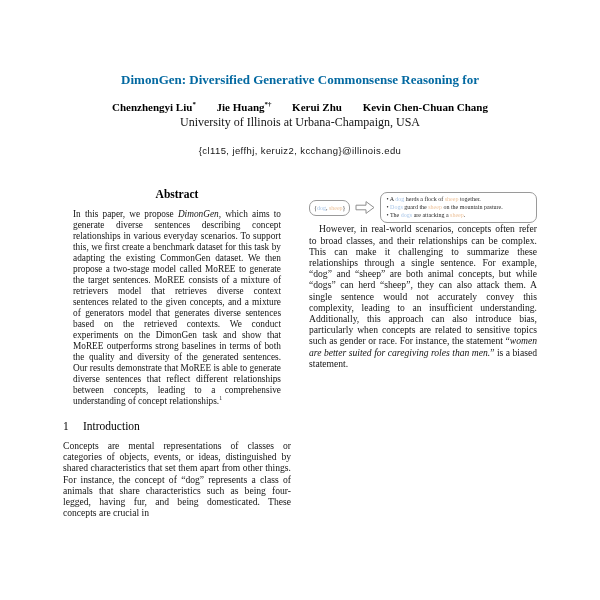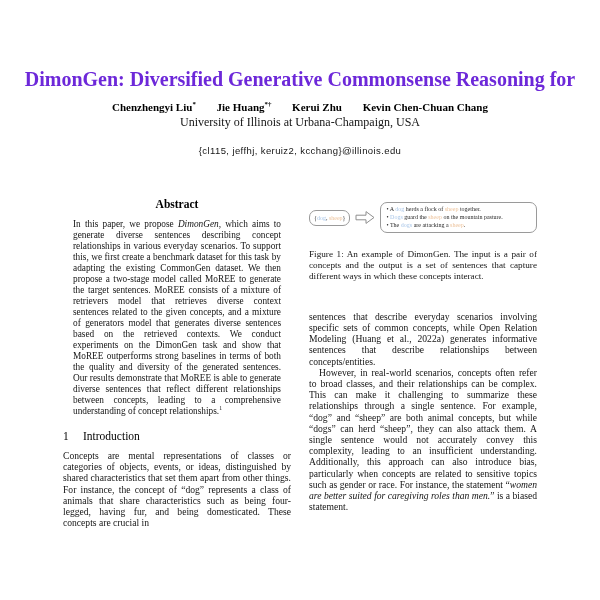--- a/index.html
+++ b/index.html
@@ -3,28 +3,28 @@
 <meta charset="utf-8">
 <style>
   html,body { margin:0; padding:0; background:#ffffff; }
   .page {
     position:relative; width:600px; height:600px; margin:0 auto;
     background:#ffffff; overflow:hidden; color:#141414;
     font-family:"Liberation Serif", serif;
   }
   
   .hdr { position:absolute; top:71px; left:0; right:0; text-align:center; }
-  .title-line { display:block; font-size:20px; font-weight:bold; line-height:17px; color:#6d28d9; }
+  .title-line { display:block; font-size:13px; font-weight:bold; line-height:17px; color:#0369a1; }
   .authors { margin-top:13px; font-size:11px; font-weight:bold; color:#000; }
   .author { margin:0 9px; white-space:nowrap; }
   sup { font-size:62%; line-height:0; }
   .affiliation { margin-top:2px; font-size:12px; }
   .email { margin-top:15px; font-family:Liberation Sans, sans-serif; font-size:9.5px; letter-spacing:0.4px; }
   
-  .cols { position:absolute; top:198px; left:63px; width:474px; height:402px;
+  .cols { position:absolute; top:188px; left:63px; width:474px; height:402px;
           display:flex; gap:18px; overflow:hidden; }
   .col { width:230px; }
   .just { text-align:justify; }
   .it { font-style:italic; }
   
   .abs-h { margin:0 0 9px 0; font-size:11.5px; font-weight:bold; text-align:center; color:#000; }
   .abs-body { margin:0 10px; font-size:9.3px; line-height:11px; }
   .sec-h { margin:13px 0 8px 0; font-size:11.5px; font-weight:normal; color:#000; }
   .sec-num { display:inline-block; width:20px; }
   .body { margin:0; font-size:9.6px; line-height:11.2px; }
@@ -74,19 +74,17 @@
         <div class="fig-input"><span>{</span><span style="color: rgb(169, 198, 232);">dog</span><span>, </span><span style="color: rgb(237, 196, 158);">sheep</span><span>}</span></div>
         <svg class="fig-arrow" width="20" height="15" viewBox="0 0 20 15">
           <path d="M1 5.2 H11 V1.6 L19 7.5 11 13.4 V9.8 H1 Z" fill="#ffffff" stroke="#8f8f8f" stroke-width="1"></path>
         </svg>
         <div class="fig-output">
           <div class="fig-line"><span>• A </span><span style="color: rgb(169, 198, 232);">dog</span><span> herds a flock of </span><span style="color: rgb(237, 196, 158);">sheep</span><span> together.</span></div>
           <div class="fig-line"><span>• </span><span style="color: rgb(169, 198, 232);">Dogs</span><span> guard the </span><span style="color: rgb(237, 196, 158);">sheep</span><span> on the mountain pasture.</span></div>
           <div class="fig-line"><span>• The </span><span style="color: rgb(169, 198, 232);">dogs</span><span> are attacking a </span><span style="color: rgb(237, 196, 158);">sheep</span><span>.</span></div>
         </div>
       </div>
-      <p class="caption just">Figure 1: An example of DimonGen. The input is a pair of concepts and the output is a set of sentences that capture different ways in which these concepts interact.</p>
-      <p class="body just rc-first"><span>sentences that describe everyday scenarios involving specific sets of common concepts, while Open Relation Modeling (Huang et al., 2022a) generates informative sentences that describe relationships between concepts/entities.</span></p>
       <p class="body just indent"><span>However, in real-world scenarios, concepts often refer to broad classes, and their relationships can be complex. This can make it challenging to summarize these relationships through a single sentence. For example, “dog” and “sheep” are both animal concepts, but while “dogs” can herd “sheep”, they can also attack them. A single sentence would not accurately convey this complexity, leading to an insufficient understanding. Additionally, this approach can also introduce bias, particularly when concepts are related to sensitive topics such as gender or race. For instance, the statement “</span><span class="it">women are better suited for caregiving roles than men.</span><span>” is a biased statement.</span></p>
     </div>
 
   </div>
 </div>
 
 </body></html>

